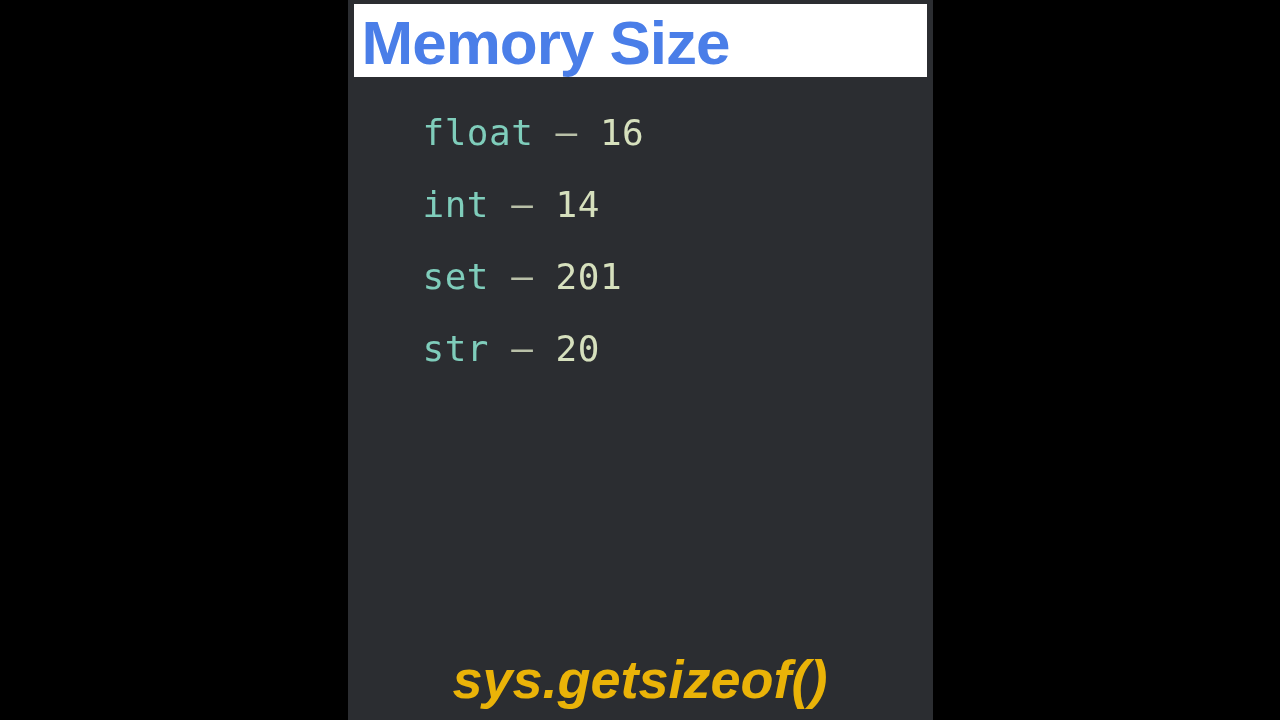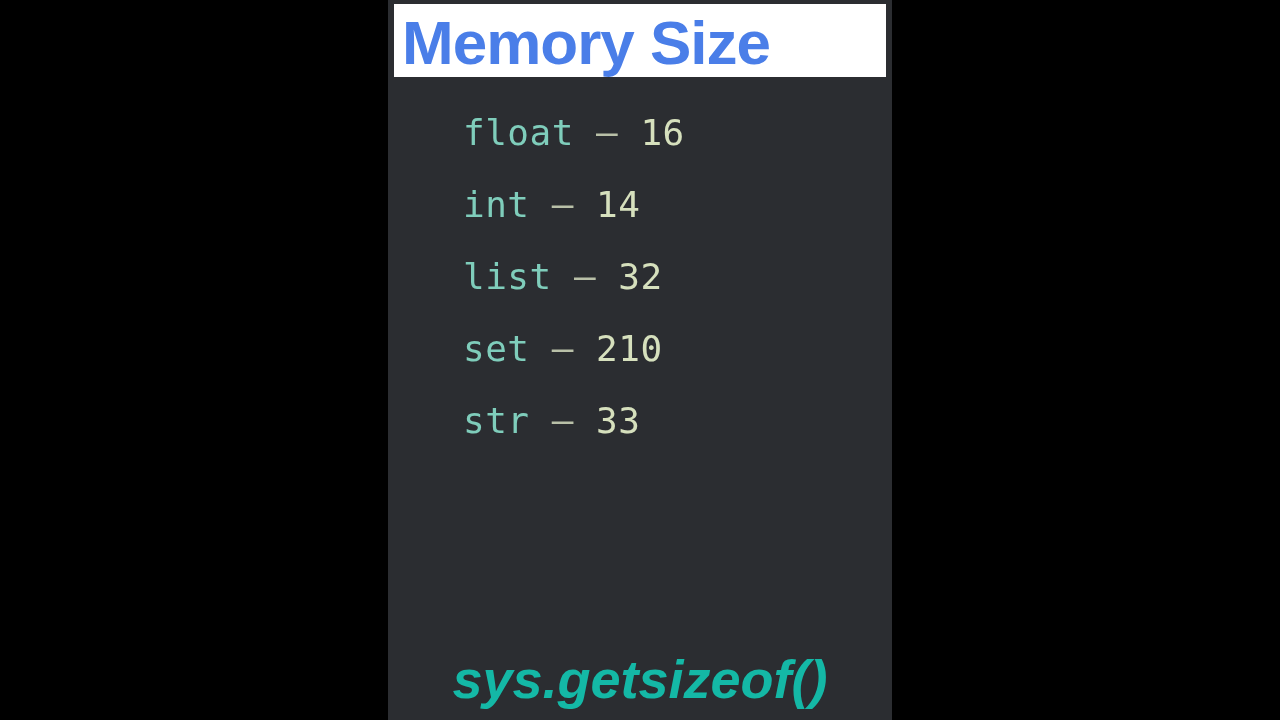--- a/index.html
+++ b/index.html
@@ -10,21 +10,21 @@
     body {
       width: 1280px;
       height: 720px;
       background: #000;
       display: flex;
       justify-content: center;
       align-items: flex-start;
       overflow: hidden;
     }
     .panel {
-      width: 504px;
+      width: 585px;
       height: 720px;
       background: #2b2d31;
       display: flex;
       flex-direction: column;
     }
     .title-bar {
       background: #fff;
       padding: 6px 8px 2px 8px;
       margin: 4px 6px 0 6px;
     }
@@ -58,21 +58,21 @@
       color: #b9c0a8;
     }
     .num {
       color: #d6e0bd;
     }
     .subtitle {
       font-family: Arial, Helvetica, sans-serif;
       font-weight: 700;
       font-style: italic;
       font-size: 54px;
-      color: #14b8a6;
+      color: #eab308;
       text-align: center;
       padding: 4px 0 10px 0;
       letter-spacing: 0px;
       margin-top: 12px;
     }
   </style>
 </head>
 <body>
 
 <div class="panel">
@@ -82,25 +82,22 @@
   </div>
 
   <div class="rows">
     <div class="row">
       <span class="type">float</span><span class="dash"> — </span><span class="num">16</span>
     </div>
     <div class="row">
       <span class="type">int</span><span class="dash"> — </span><span class="num">14</span>
     </div>
     <div class="row">
-      <span class="type">list</span><span class="dash"> — </span><span class="num">32</span>
+      <span class="type">set</span><span class="dash"> — </span><span class="num">201</span>
     </div>
     <div class="row">
-      <span class="type">set</span><span class="dash"> — </span><span class="num">210</span>
-    </div>
-    <div class="row">
-      <span class="type">str</span><span class="dash"> — </span><span class="num">33</span>
+      <span class="type">str</span><span class="dash"> — </span><span class="num">20</span>
     </div>
   </div>
 
   <div class="subtitle">sys.getsizeof()</div>
 
 </div>
 
 </body></html>

